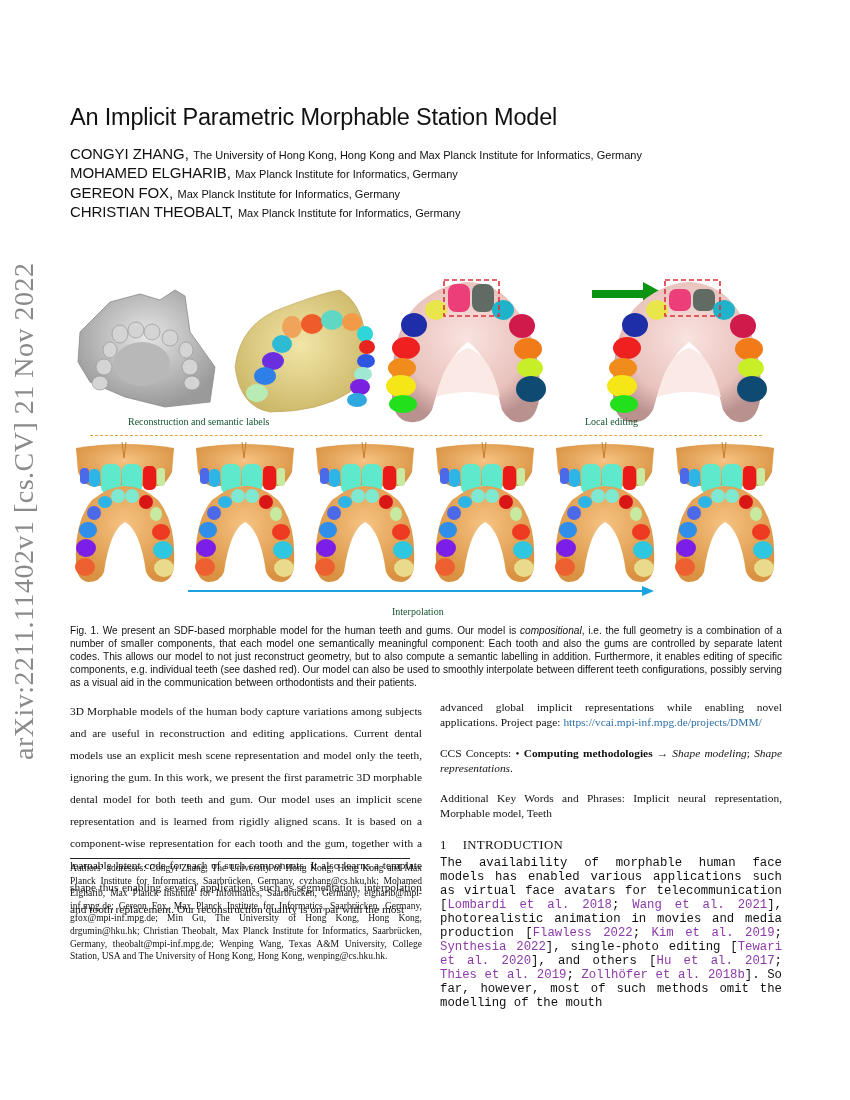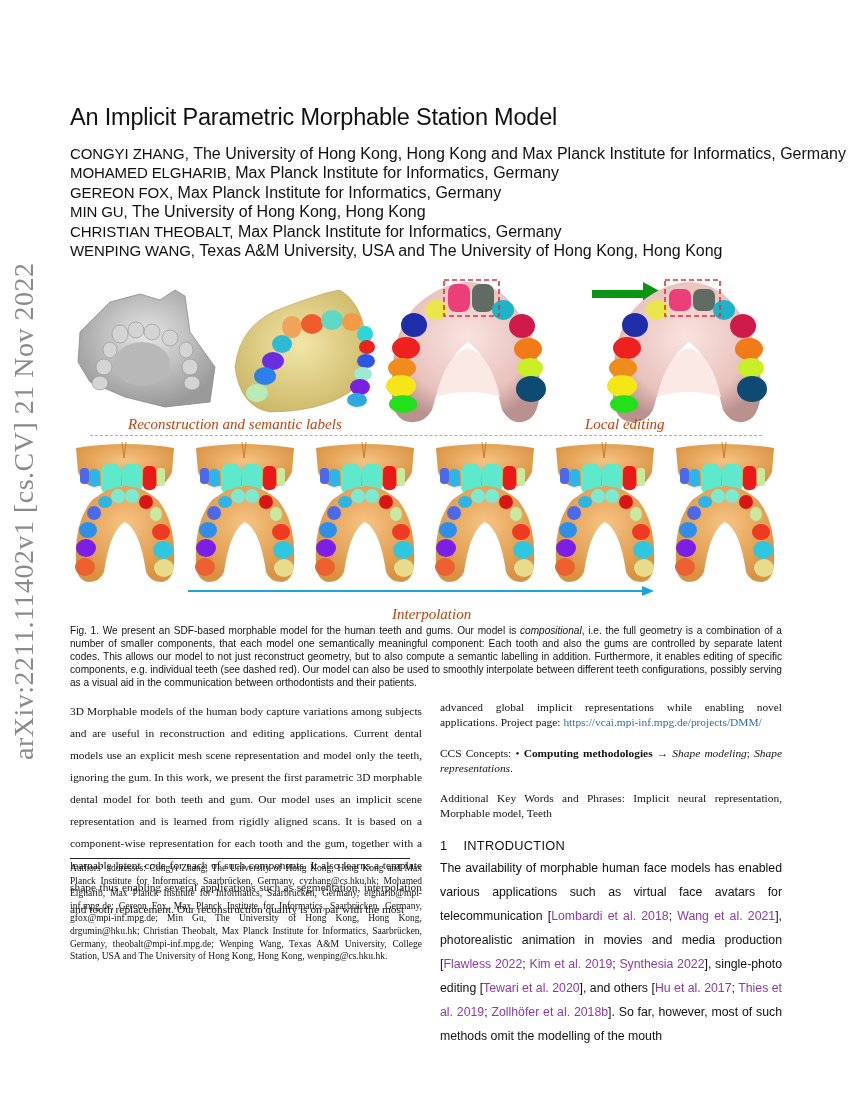--- a/index.html
+++ b/index.html
@@ -9,54 +9,52 @@
     position:absolute; left:8px; top:760px;
     transform-origin: left top; transform: rotate(-90deg);
     font-family: "Liberation Serif", serif; font-size:28px; color:#8a8a8a;
     white-space:nowrap; letter-spacing:0.5px;
   }
 
   #title { position:absolute; left:70px; top:104px; font-size:23.5px; font-family:"Liberation Sans", sans-serif; letter-spacing:-0.2px; color:#111; }
   #authors { position:absolute; left:70px; top:144px; font-family:"Liberation Sans", sans-serif; }
   .author-row { height:19.4px; line-height:19.4px; white-space:nowrap; }
   .author-name { font-size:15px; letter-spacing:-0.1px; }
-  .author-aff { font-size:16px; }
+  .author-aff { font-size:11px; }
 
   #figure { position:absolute; left:70px; top:272px; width:720px; height:345px; }
-  .fig-label { position:absolute; font-family:"Liberation Serif", serif; font-size:15px; color:#c2410c;font-style:italic; }
+  .fig-label { position:absolute; font-family:"Liberation Serif", serif; font-size:10px; color:#14532d; }
   .dash-sep { position:absolute; left:20px; top:163px; width:672px; border-top:1.5px dashed #e8a53a; }
 
   #caption { position:absolute; left:70px; top:624px; width:712px; font-family:"Liberation Sans", sans-serif; font-size:10.1px; line-height:13px; text-align:justify; color:#111; }
   #abstract-left { position:absolute; left:70px; top:700px; width:352px; font-family:"Liberation Serif", serif; font-size:11.4px; line-height:22px; text-align:justify; color:#111; }
   #abstract-right { position:absolute; left:440px; top:700px; width:342px; font-family:"Liberation Serif", serif; font-size:11.4px; line-height:15.3px; color:#111; }
   .rp { margin:0 0 15px 0; text-align:justify; }
   a.link { color:#2d6fa6; text-decoration:none; }
   .cite { color:#8b3aa8; }
 
   #footnote-rule { position:absolute; left:70px; top:858px; width:340px; border-top:1px solid #222; }
   #footnote { position:absolute; left:70px; top:862px; width:352px; font-family:"Liberation Serif", serif; font-size:9.5px; line-height:12.6px; text-align:justify; color:#111; }
 
-  #intro-heading { position:absolute; left:440px; top:838px; font-family:Liberation Sans, sans-serif; font-size:12.8px; letter-spacing:0.3px; }
+  #intro-heading { position:absolute; left:440px; top:838px; font-family:Liberation Serif, serif; font-size:12.8px; letter-spacing:0.3px; }
   #intro-heading .num { margin-right:16px; }
-  #intro-body { position:absolute; left:440px; top:856px; width:342px; font-family:Liberation Sans, sans-serif; font-size:12.3px; line-height:24px; text-align:justify; color:#111; }
+  #intro-body { position:absolute; left:440px; top:856px; width:342px; font-family:Liberation Mono, monospace; font-size:12.3px; line-height:14px; text-align:justify; color:#111; }
 </style>
 </head>
 <body>
 
 <div id="arxiv-stamp">arXiv:2211.11402v1  [cs.CV]  21 Nov 2022</div>
 
 <div id="title">An Implicit Parametric Morphable Station Model</div>
 
 <div id="authors">
   <div class="author-row"><span class="author-name">CONGYI ZHANG,</span> <span class="author-aff">The University of Hong Kong, Hong Kong and Max Planck Institute for Informatics, Germany</span></div>
   <div class="author-row"><span class="author-name">MOHAMED ELGHARIB,</span> <span class="author-aff">Max Planck Institute for Informatics, Germany</span></div>
   <div class="author-row"><span class="author-name">GEREON FOX,</span> <span class="author-aff">Max Planck Institute for Informatics, Germany</span></div>
-  <div class="author-row"><span class="author-name">MIN GU,</span> <span class="author-aff">The University of Hong Kong, Hong Kong</span></div>
   <div class="author-row"><span class="author-name">CHRISTIAN THEOBALT,</span> <span class="author-aff">Max Planck Institute for Informatics, Germany</span></div>
-  <div class="author-row"><span class="author-name">WENPING WANG,</span> <span class="author-aff">Texas A&amp;M University, USA and The University of Hong Kong, Hong Kong</span></div>
 </div>
 
 <div id="figure">
   <svg width="720" height="345" viewBox="0 0 720 345" xmlns="http://www.w3.org/2000/svg">
     <defs>
       <radialGradient id="scanG" cx="50%" cy="40%" r="60%">
         <stop offset="0%" stop-color="#e6e6e6"></stop>
           <stop offset="100%" stop-color="#9a9a9a"></stop>
       </radialGradient>
       <radialGradient id="yelG" cx="50%" cy="45%" r="60%">

